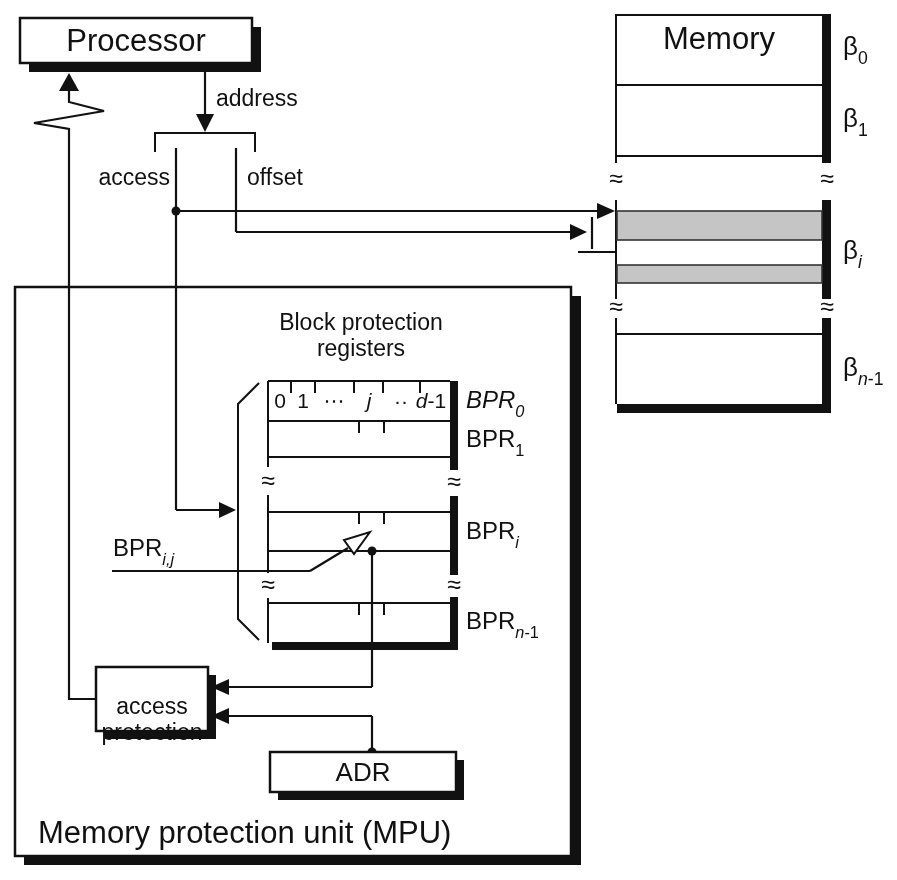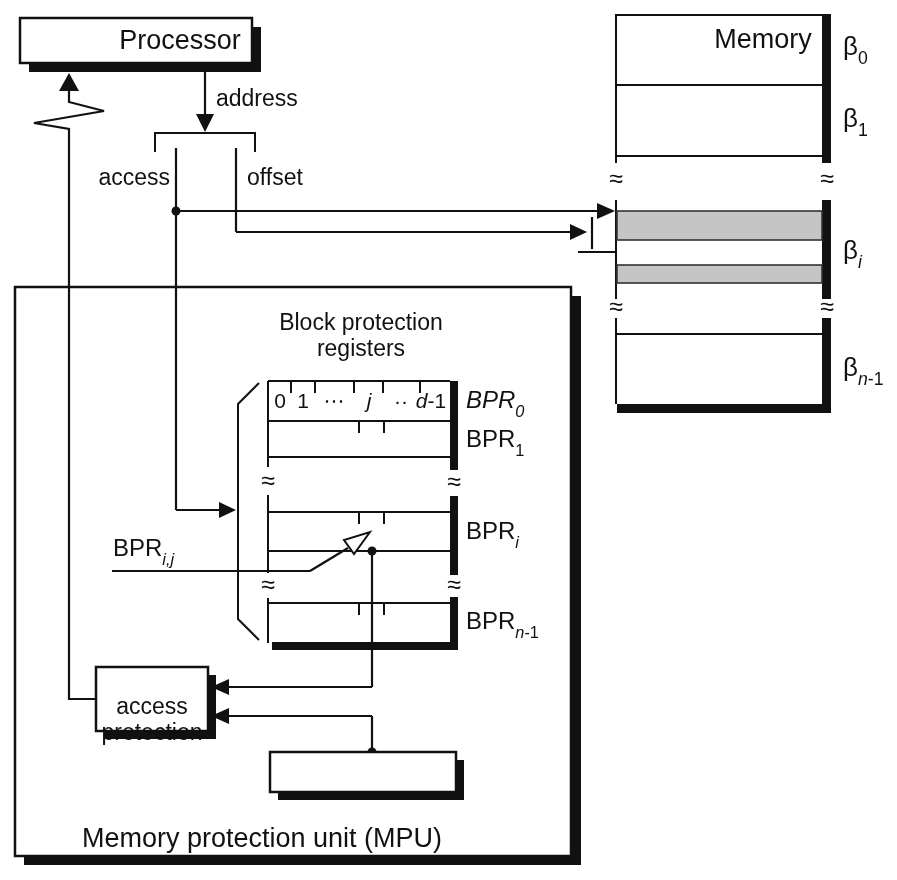--- a/index.html
+++ b/index.html
@@ -3,21 +3,21 @@
 <meta charset="utf-8">
 <style>
   html,body{margin:0;padding:0;background:#fff;}
   #stage{
     position:relative;width:897px;height:880px;background:#ffffff;overflow:hidden;
     font-family:"Liberation Sans", sans-serif;color:#111;
   }
   #artwork{position:absolute;left:0;top:0;z-index:1;}
   .lbl{position:absolute;z-index:2;white-space:nowrap;color:#111;}
   .center{display:flex;align-items:center;justify-content:center;text-align:center;}
-  .f27{font-size:27px;padding-left:44px;}
+  .f27{font-size:31px;}
   .f26{font-size:26px;}
   .f24{font-size:24px;}
   .f23{font-size:23px;}
   .f21{font-size:21px;}
   .it{font-style:italic;}
   sub{font-size:68%;line-height:0;position:relative;bottom:-0.18em;}
   .approx{font-size:25px;transform:translate(-50%,-54%);line-height:1;}
   .two-line{line-height:1.15;}
   .xc{transform:translateX(-50%);}
 </style>
@@ -187,22 +187,23 @@
 
   <div class="lbl f24" style="left:113px;top:534px;"><span>BPR</span><sub><span class="it">i,j</span><span></span></sub></div>
 
   <div class="lbl center two-line f23" style="left:96px;top:667px;width:112px;height:64px;margin-top:20px;">
     <div>
       <div>access</div>
       <div>protection</div>
     </div>
   </div>
 
-
-  <div class="lbl f27" style="left:38px;top:815px;margin-top:8px;">Memory protection unit (MPU)</div>
+  <div class="lbl center f26" style="left:270px;top:752px;width:186px;height:40px;">ADR</div>
+
+  <div class="lbl f27" style="left:38px;top:815px;">Memory protection unit (MPU)</div>
 
   <span class="lbl approx" style="left:616px;top:179px;">≈</span>
   <span class="lbl approx" style="left:827px;top:179px;">≈</span>
   <span class="lbl approx" style="left:616px;top:307px;">≈</span>
   <span class="lbl approx" style="left:827px;top:307px;">≈</span>
   <span class="lbl approx" style="left:268px;top:481px;">≈</span>
   <span class="lbl approx" style="left:454px;top:482px;">≈</span>
   <span class="lbl approx" style="left:268px;top:585px;">≈</span>
   <span class="lbl approx" style="left:454px;top:585px;">≈</span>
 

